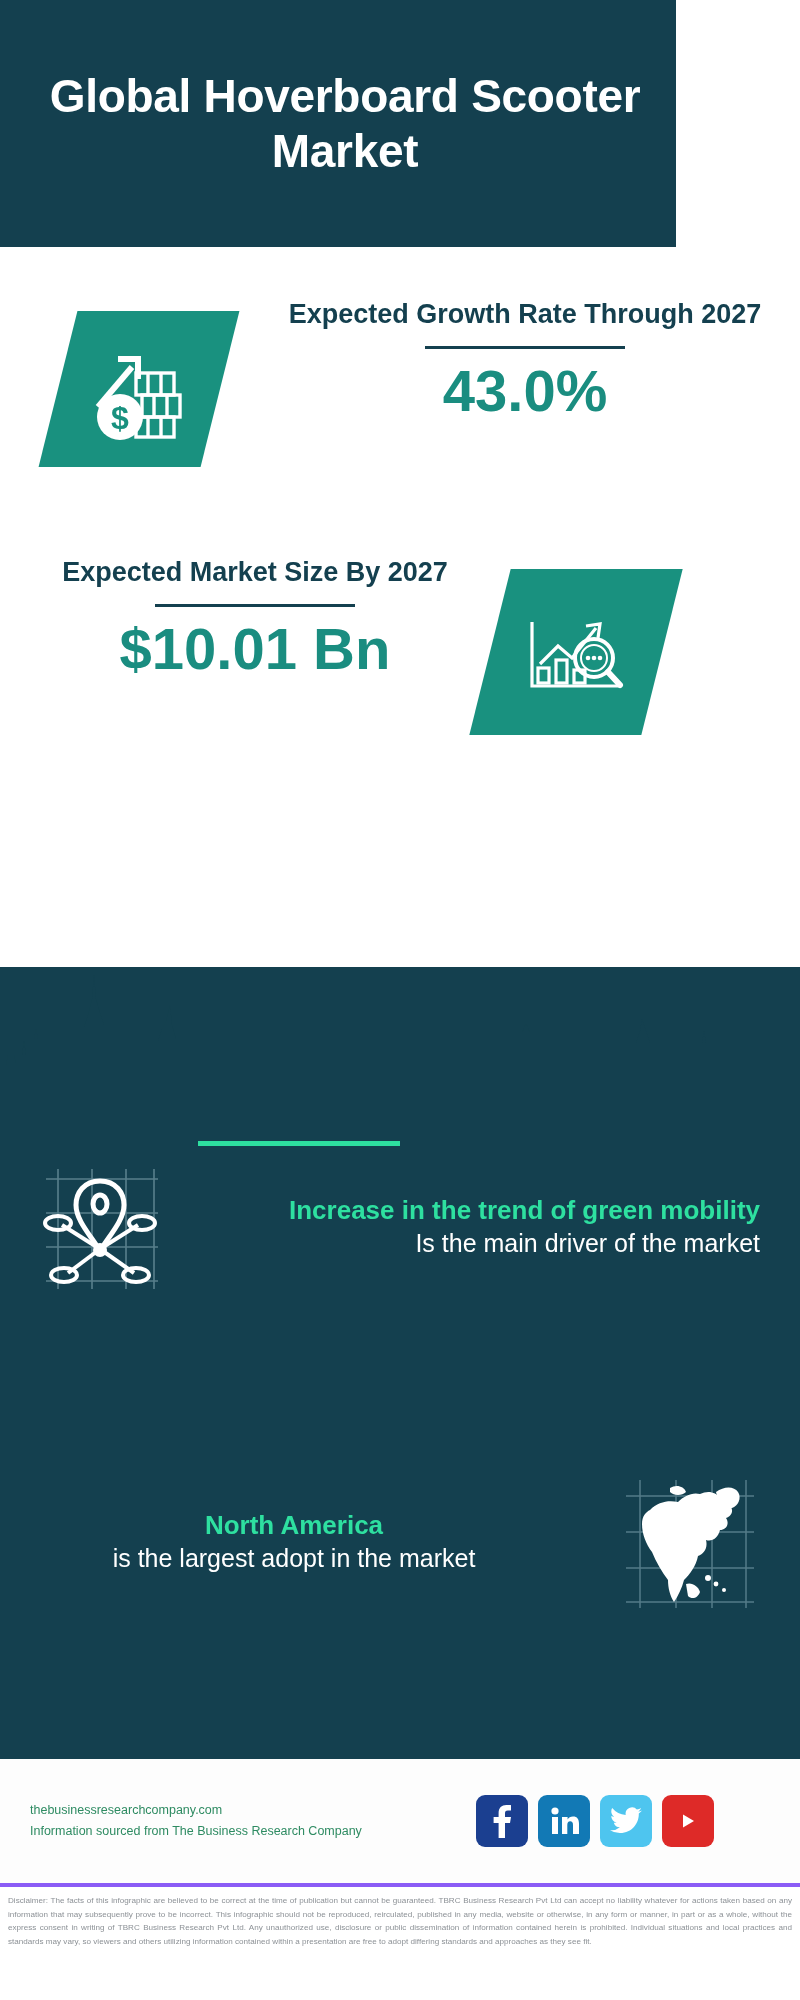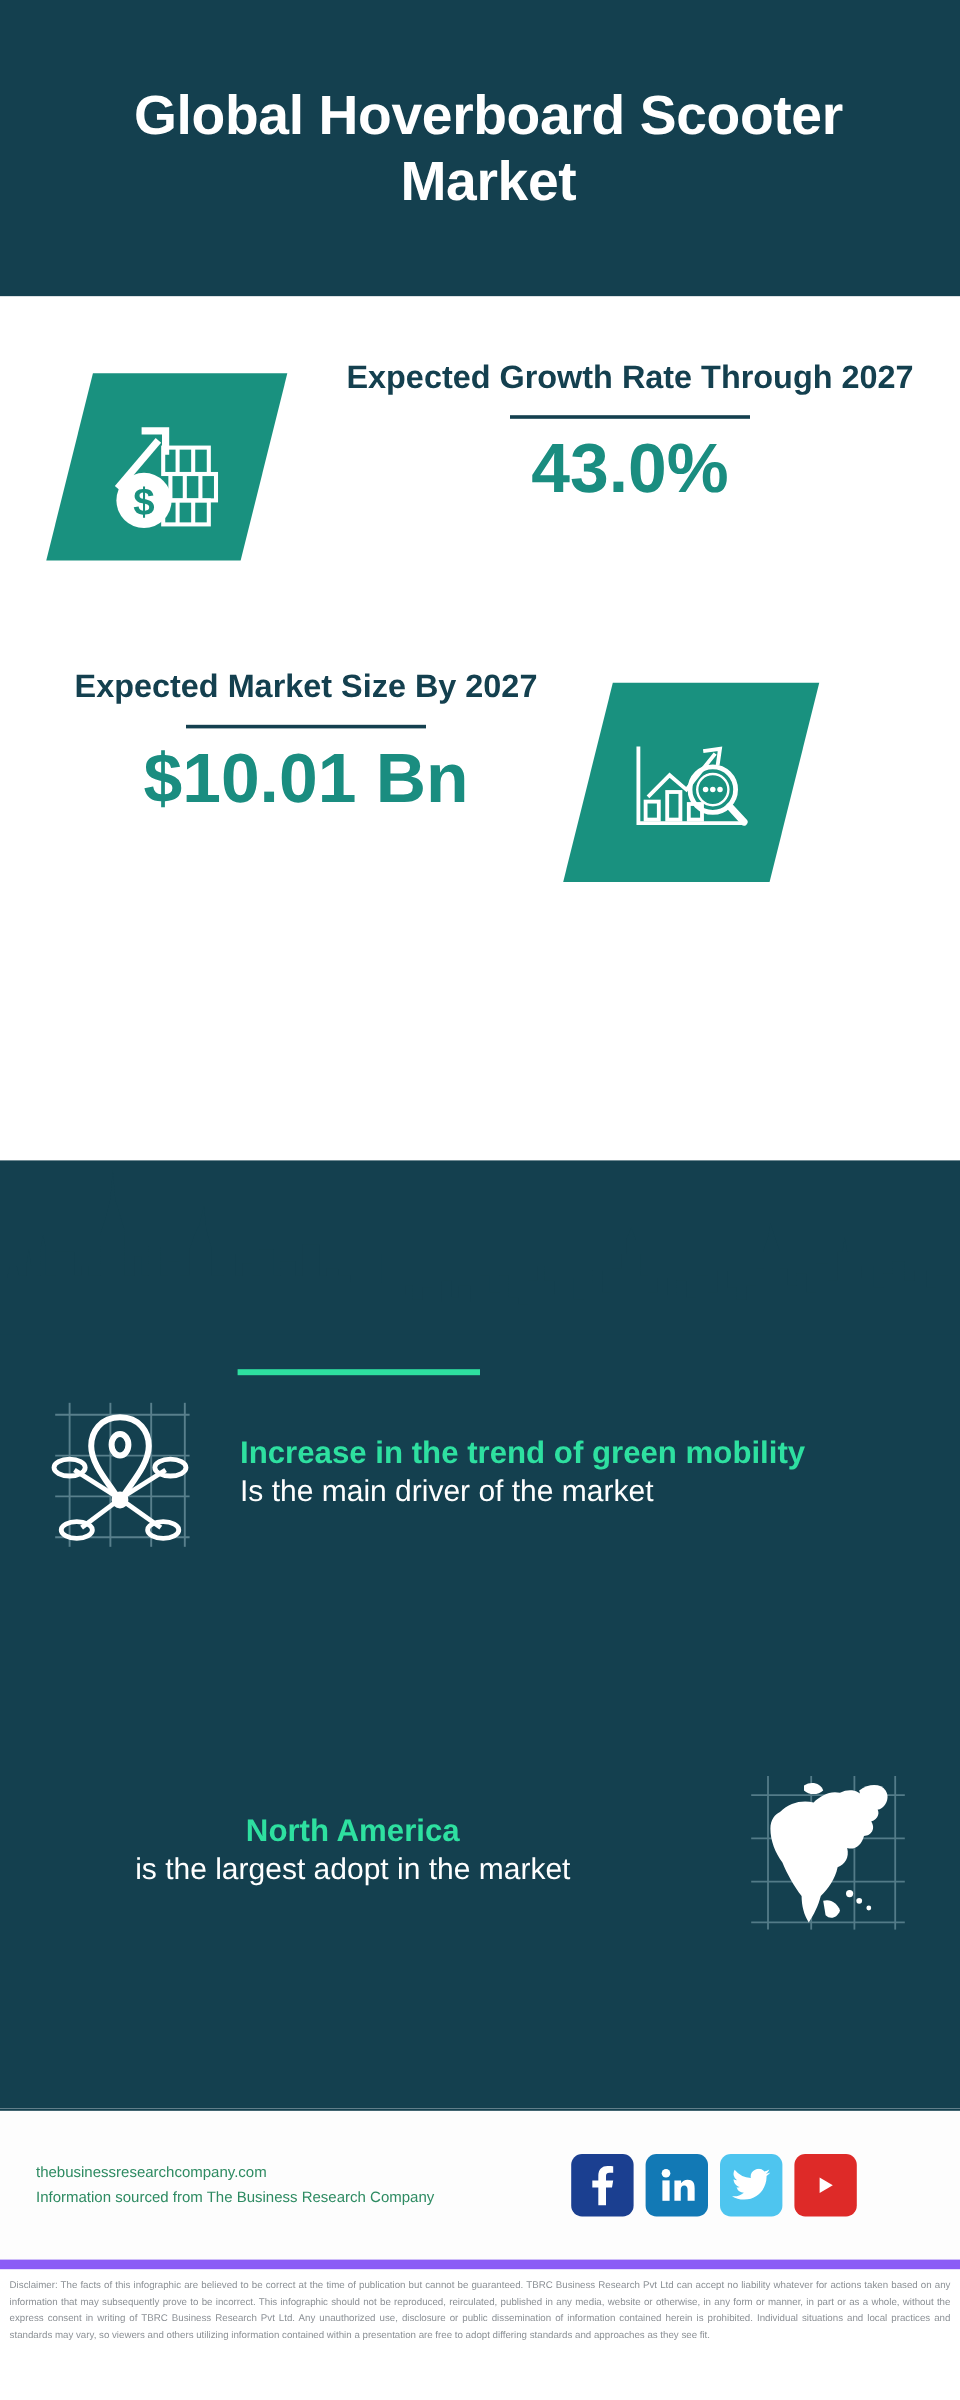--- a/index.html
+++ b/index.html
@@ -6,21 +6,21 @@
   html, body {
     width:800px; height:2000px;
     background:#ffffff;
     font-family:"Liberation Sans", sans-serif;
     overflow:hidden;
   }
   .page { position:relative; width:800px; height:2000px; background:#ffffff; }
 
   
   .header {
-    position:absolute; left:0; top:0; width:800px; height:247px;
+    position:absolute; left:0; top:0; width:676px; height:247px;
     background:#14404f;
     display:flex; align-items:center; justify-content:center;padding-left:14px;
   }
   .header-title {
     color:#ffffff; font-size:46px; font-weight:bold; line-height:1.18;
     text-align:center; letter-spacing:-0.3px; width:640px;
   }
 
   
   .white-zone {
@@ -62,21 +62,21 @@
     overflow:hidden;
   }
   .skyline svg { display:block; width:800px; height:145px; }
 
   
   .driver-row {
     position:absolute; left:0; top:165px; width:800px; height:190px;
     display:flex; align-items:center;
   }
   .grid-icon-box { width:200px; display:flex; align-items:center; justify-content:center; }
-  .driver-text { width:580px; text-align:left; padding-right:20px; }
+  .driver-text { width:580px; text-align:right; padding-right:20px; }
   .accent-line {
     color:#2ee0a0; font-size:26px; font-weight:bold; line-height:1.28;
   }
   .white-line { color:#ffffff; font-size:25px; line-height:1.3; }
 
   .mint-rule {
     position:absolute; left:198px; top:1141px;
     width:202px; height:5px; background:#2ee0a0;
   }
 
@@ -98,21 +98,21 @@
   .source-line {
     color:#2e8b62; font-size:12.5px; line-height:1.65; white-space:nowrap;
   }
   .social-row { display:flex; gap:10px; align-items:center; margin-left:6px; }
   .social-tile {
     width:52px; height:52px; border-radius:9px;
     display:flex; align-items:center; justify-content:center;
   }
   .disclaimer-band {
     position:absolute; left:0; top:1883px; width:800px; height:117px;
-    background:#ffffff; border-top:8px solid #8b5cf6; padding:7px 8px 0 8px;
+    background:#ffffff; border-top:4px solid #8b5cf6; padding:7px 8px 0 8px;
   }
   .disclaimer-text {
     color:#8c9196; font-size:8.1px; line-height:1.68; text-align:justify;
   }
 </style>
 </head>
 <body>
 
 <div class="page">
 

